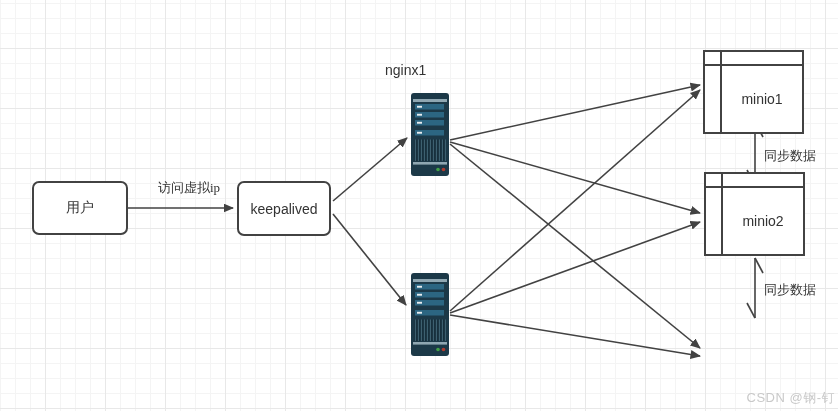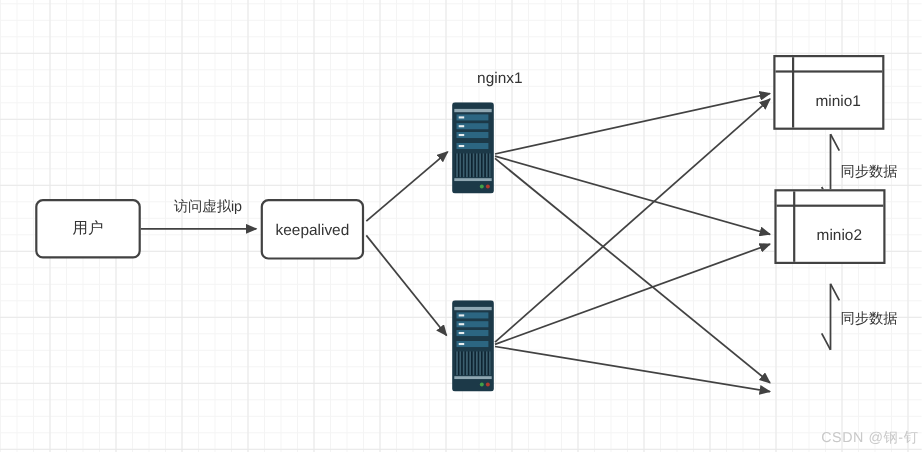--- a/index.html
+++ b/index.html
@@ -36,21 +36,21 @@
     align-items: center;
     justify-content: center;
     font-size: 14px;
     color: #333333;
   }
   #node-user        { left: 32px;  top: 181px; width: 96px;  height: 54px; }
   #node-keepalived  { left: 237px; top: 181px; width: 94px;  height: 55px; }
 
   .minio-box {
     position: absolute;
-    width: 101px; height: 68px;
+    width: 101px; height: 84px;
     background: #ffffff;
     border: 2px solid #424242;
     border-radius: 0;
   }
   #node-minio1 { left: 703px; top: 50px;  }
   #node-minio2 { left: 704px; top: 172px; }
   #node-minio3 { left: 703px; top: 321px; }
   .minio-hline { position: absolute; left: 0; right: 0; top: 12px; height: 2px; background: #424242; }
   .minio-vline { position: absolute; top: 0; bottom: 0; left: 15px; width: 2px; background: #424242; }
   .minio-label {
@@ -59,32 +59,33 @@
     font-size: 14px; color: #333333;
   }
 
   .server-icon { position: absolute; width: 38px; height: 83px; }
   #icon-nginx1 { left: 411px; top: 93px;  }
   #icon-nginx2 { left: 411px; top: 273px; }
 
   .node-title {
     position: absolute;
     width: 90px;
-    text-align: right;
+    text-align: left;
     font-size: 14px;
     color: #333333;
   }
   #label-nginx1 { left: 385px; top: 62px;  }
   #label-nginx2 { left: 385px; top: 248px; }
 
   .edge-label {
     position: absolute;
     font-size: 13px;
     color: #333333;
     white-space: nowrap;
+    font-family: Liberation Serif, serif;
   }
   #label-access { left: 151px; top: 179px; width: 76px; text-align: center; }
   #label-sync1  { left: 764px; top: 147px; }
   #label-sync2  { left: 764px; top: 281px; }
 
   .watermark {
     position: absolute;
     right: 3px;
     bottom: 4px;
     font-size: 13px;

